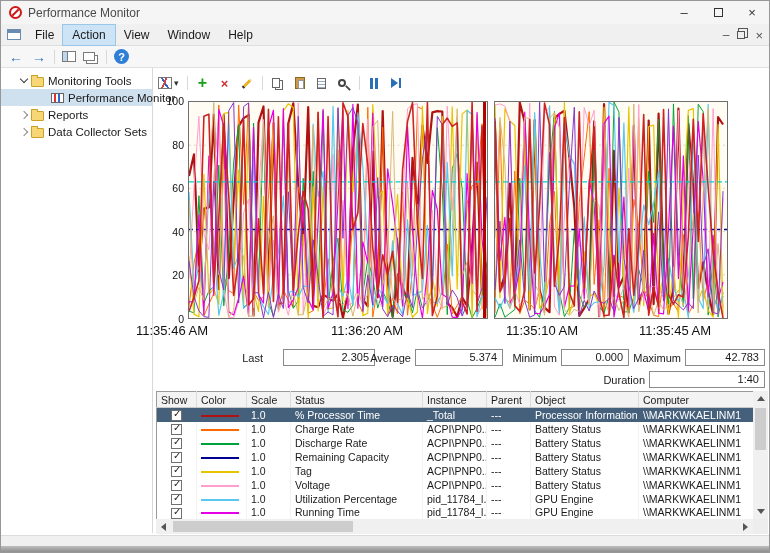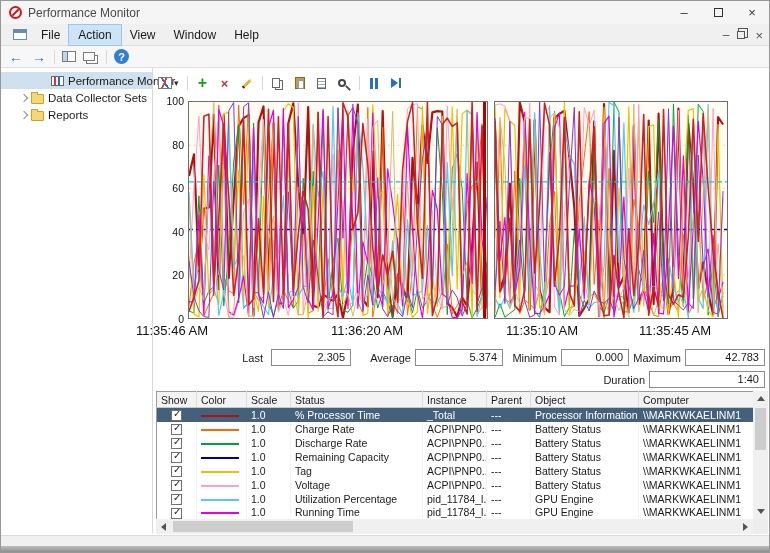--- a/index.html
+++ b/index.html
@@ -10,21 +10,21 @@
   
   .titlebar{position:absolute;left:0;top:0;right:0;height:23px;background:#f5f5f5;display:flex;align-items:center;padding-left:8px}
   .title-text{margin-left:6px;font-size:12px;color:#4a4a4a}
   .caption{position:absolute;right:0;top:0;height:23px;display:flex}
   .cap-btn{width:34px;height:23px;display:flex;align-items:center;justify-content:center;color:#333;font-size:13px}
   .cap-max-box{width:9px;height:9px;border:1px solid #333}
   .perfmon-icon{position:relative;width:13px;height:13px;border:2px solid #cf1818;border-radius:50%;background:#fff;flex:none;overflow:hidden}
   .perfmon-icon::after{content:"";position:absolute;left:3px;top:-2px;width:2px;height:14px;background:#cf1818;transform:rotate(45deg)}
 
   
-  .menubar{position:absolute;left:0;top:23px;right:0;height:22px;background:#f0f0f0;border-bottom:1px solid #dedede;display:flex;align-items:center;padding-left:10px}
+  .menubar{position:absolute;left:0;top:23px;right:0;height:22px;background:#f0f0f0;border-bottom:1px solid #dedede;display:flex;align-items:center;padding-left:4px}
   .mdi-sys-icon{width:14px;height:11px;border:1px solid #6a8cb0;background:#fff;position:relative;margin:0 5px 0 2px;flex:none}
   .mdi-sys-icon::before{content:"";position:absolute;left:0;top:0;right:0;height:3px;background:#6a8cb0}
   .menu-item{padding:3px 9px;font-size:12px;cursor:default}
   .menu-item.active{background:#cde4f7;outline:1px solid #9ac7e8}
   .mdi-controls{position:absolute;right:6px;top:0;height:22px;display:flex;align-items:center;gap:8px;color:#555}
   .mdi-min{font-size:12px}
   .mdi-restore{width:8px;height:8px;border:1px solid #555;box-shadow:2px -2px 0 0 #f0f0f0,2px -2px 0 1px #555;margin-right:2px}
   .mdi-close{font-size:13px}
 
   
@@ -139,34 +139,39 @@
     <span class="nav-arrow">←</span>
     <span class="nav-arrow">→</span>
     <span class="tb-sep"></span>
     <span class="ic-treepane"></span>
     <span class="ic-window2"></span>
     <span class="tb-sep"></span>
     <span class="ic-help">?</span>
   </div>
 
   <div class="tree">
+    <div class="tree-item" style="padding-left:20px">
+      <span class="chev down"></span>
+      <span class="folder-icon"></span>
+      <span class="tree-label">Monitoring Tools</span>
+    </div>
     <div class="tree-item selected" style="padding-left:38px">
       <span class="chev-spacer"></span>
       <span class="monitor-icon"></span>
       <span class="tree-label">Performance Monitor</span>
     </div>
     <div class="tree-item" style="padding-left:20px">
       <span class="chev right"></span>
       <span class="folder-icon"></span>
-      <span class="tree-label">Data Collector Sets</span>
+      <span class="tree-label">Reports</span>
     </div>
     <div class="tree-item" style="padding-left:20px">
       <span class="chev right"></span>
       <span class="folder-icon"></span>
-      <span class="tree-label">Reports</span>
+      <span class="tree-label">Data Collector Sets</span>
     </div>
   </div>
 
   <div class="pt-toolbar">
     <span class="pt-btn">
       <span class="chart-type-icon"></span>
       <span class="caret">▾</span>
     </span>
     <span class="tb-sep"></span>
     <span class="pt-btn glyph-plus">+</span>
@@ -240,21 +245,21 @@
       <polyline points="0,190.1 5,120.3 10,203.4 15,19.4 20,190.8 25,139.1 30,200.5 35,217.2 40,214.9 45,0.1 50,181.5 55,51.0 60,183.5 65,195.1 70,186.1 75,84.6 80,5.3 85,216.0 90,200.1 95,211.0 100,190.7 105,201.2 110,203.2 115,198.3 120,211.2 125,15.5 130,158.0 135,185.4 140,208.5 145,197.8 150,149.7 155,213.2 160,185.7 165,110.9 170,200.9 175,6.8 180,200.8 185,205.0 190,209.9 195,202.6 200,208.6 205,53.5 210,166.0 215,148.1 220,212.4 225,213.9 230,90.0" fill="none" stroke="#8833cc" stroke-width="1" stroke-linejoin="round"></polyline>
       <polyline points="0,19.3 5,191.6 10,181.3 15,117.4 20,205.5 25,211.3 30,189.6 35,17.8 40,172.6 45,105.9 50,1.1 55,23.1 60,185.9 65,135.0 70,15.6 75,192.5 80,205.7 85,9.8 90,187.5 95,86.7 100,25.1 105,195.2 110,215.8 115,215.0 120,154.8 125,193.3 130,217.7 135,127.9 140,195.1 145,143.1 150,12.7 155,215.1 160,187.0 165,206.5 170,7.5 175,194.3 180,204.1 185,194.5 190,196.9 195,135.8 200,17.4 205,140.8 210,11.8 215,86.0 220,151.8 225,191.1 230,218.0" fill="none" stroke="#cc2222" stroke-width="1.6" stroke-linejoin="round"></polyline>
     </svg>
 
   <span class="xlabel" style="left:135px">11:35:46 AM</span>
   <span class="xlabel" style="left:330px">11:36:20 AM</span>
   <span class="xlabel" style="left:505px">11:35:10 AM</span>
   <span class="xlabel" style="left:638px">11:35:45 AM</span>
 
   <span class="stat-label" style="left:198px;top:349px;width:64px">Last</span>
-  <span class="stat-box" style="left:270px;top:348px;width:80px">2.305</span>
+  <span class="stat-box" style="left:282px;top:348px;width:92px">2.305</span>
   <span class="stat-label" style="left:364px;top:349px;width:46px">Average</span>
   <span class="stat-box" style="left:414px;top:348px;width:88px">5.374</span>
   <span class="stat-label" style="left:506px;top:349px;width:50px">Minimum</span>
   <span class="stat-box" style="left:560px;top:348px;width:68px">0.000</span>
   <span class="stat-label" style="left:630px;top:349px;width:50px">Maximum</span>
   <span class="stat-box" style="left:684px;top:348px;width:80px">42.783</span>
   <span class="stat-label" style="left:592px;top:371px;width:52px">Duration</span>
   <span class="stat-box" style="left:648px;top:370px;width:116px">1:40</span>
 
   <table class="counter-table">

